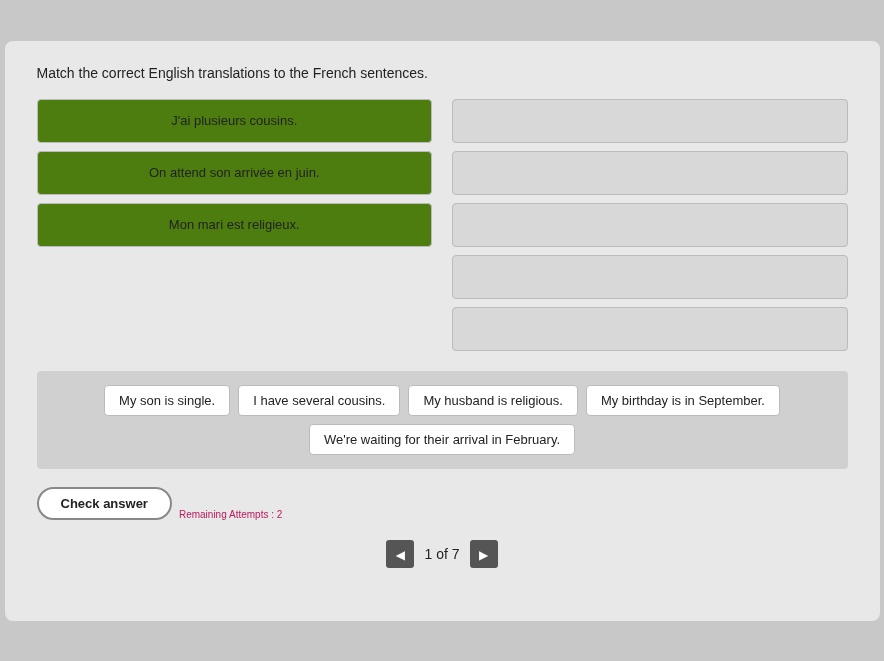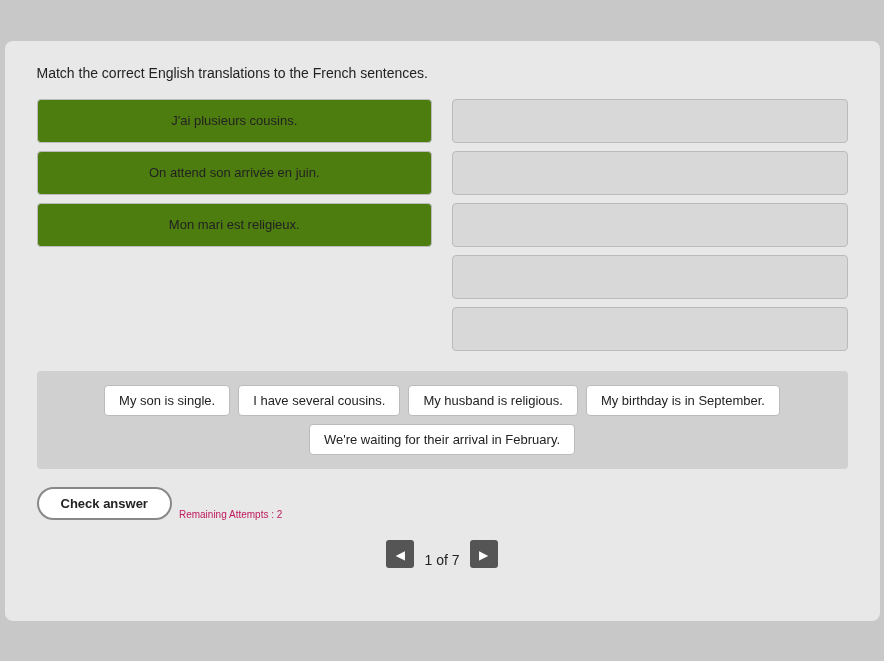--- a/index.html
+++ b/index.html
@@ -102,21 +102,21 @@
       color: #222;
       cursor: pointer;
     }
     .remaining-text {
       font-size: 10px;
       color: #be185d;
     }
     .pagination-bar {
       display: flex;
       flex-direction: row;
-      align-items: flex-end;
+      align-items: center;
       justify-content: center;
       gap: 10px;
       margin-top: 4px;
     }
     .page-btn {
       background: #555;
       border: none;
       border-radius: 3px;
       width: 28px;
       height: 28px;

